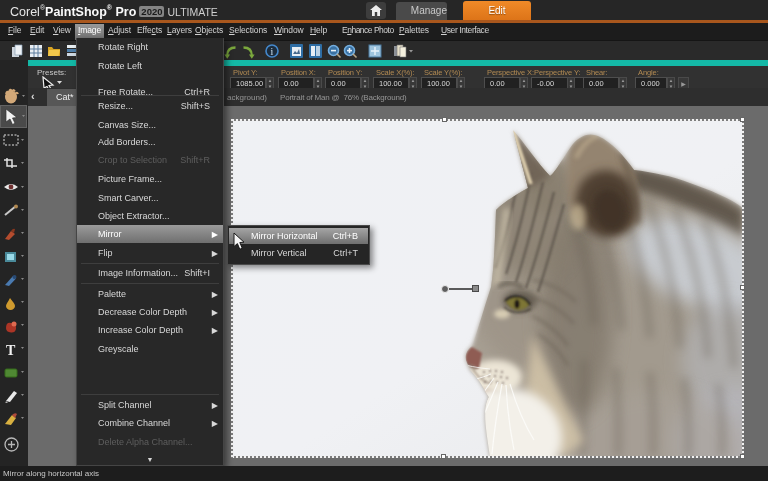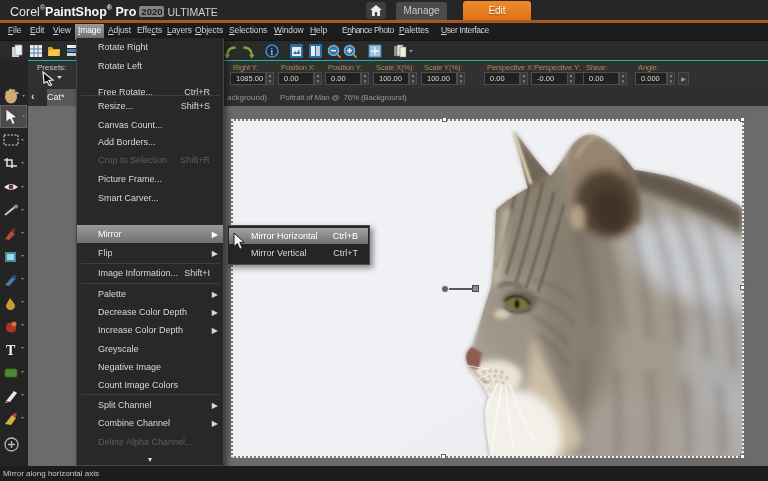--- a/index.html
+++ b/index.html
@@ -4,40 +4,40 @@
 *{margin:0;padding:0;box-sizing:border-box}
 html,body{width:768px;height:481px;overflow:hidden;background:#1d1d1d;font-family:"Liberation Sans",sans-serif;}
 .abs{position:absolute}
 #stage{position:relative;width:768px;height:481px;overflow:hidden}
 
 #titlebar{left:0;top:0;width:768px;height:20px;background:#262626}
 #logo{left:10px;top:3.5px;font-size:12.5px;color:#e6e6e6;letter-spacing:0}
 #logo b{color:#fafafa}
 #badge{display:inline-block;background:#858585;color:#1a1a1a;font-weight:bold;font-size:9.5px;padding:0 2px;border-radius:2px;margin:0 3px;vertical-align:1px}
 #homebtn{left:366px;top:2px;width:20px;height:17px;background:#3d3d3d;border-radius:3px;color:#efefef;text-align:center;font-size:11px;line-height:17px}
-#managetab{left:396px;top:2px;width:51px;height:18px;background:#4a4a4a;border-radius:3px 3px 0 0;color:#c9c9c9;text-align:center;font-size:10px;line-height:18px}
+#managetab{left:396px;top:2px;width:51px;height:18px;background:#4a4a4a;border-radius:3px 3px 0 0;color:#c9c9c9;text-align:right;font-size:10px;line-height:18px}
 #edittab{left:463px;top:1px;width:68px;height:19px;background:linear-gradient(#f08a28,#dd7418);border-radius:3px 3px 0 0;color:#fff;text-align:center;font-size:10px;line-height:19px;text-shadow:0 1px 1px #8a4a10}
 #orangeline{left:0;top:20px;width:768px;height:3px;background:#a9571d}
 
 #menubar{left:0;top:23px;width:768px;height:28px;background:#1c1c1c;color:#d2d2d2;font-size:8.5px;letter-spacing:-0.1px}
 .mi{position:absolute;top:2px}
 .mi u{text-decoration:underline}
 #mihl{left:75px;top:1px;width:29px;height:16px;background:linear-gradient(#999,#6e6e6e)}
 
 #toolbar{left:0;top:40px;width:768px;height:20px;background:#2a2a2a;border-top:1px solid #151515}
 
-#optbar{left:0;top:60px;width:768px;height:28px;background:#313131;border-top:1px solid #14b8a6}
+#optbar{left:0;top:60px;width:768px;height:28px;background:#313131;border-top:6px solid #14b8a6}
 .flabel{position:absolute;font-size:7.5px;color:#b28a52;white-space:nowrap;letter-spacing:-0.1px}
 .fbox{position:absolute;height:13px;background:#212121;border:1px solid #4e4e4e;color:#d8d8d8;font-size:7.5px;line-height:11px;padding-left:5px}
 .fspin{position:absolute;width:8px;height:13px;background:#383838;border:1px solid #4a4a4a;color:#999;font-size:4.5px;line-height:6px;text-align:center}
 #presetlbl{left:37px;top:2px;font-size:8px;color:#c9c9c9}
 
 #tabbar{left:0;top:88px;width:768px;height:18px;background:#2e2e2e}
 #chev{left:31px;top:2px;color:#dcdcdc;font-size:11px;font-weight:bold}
-#cattab{left:47px;top:1px;width:48px;height:17px;background:#575757;color:#f0f0f0;font-size:9px;line-height:17px;}
+#cattab{left:47px;top:1px;width:48px;height:17px;background:#575757;color:#f0f0f0;font-size:9px;line-height:17px;padding-left:9px}
 #tabtext1{left:227px;top:5px;font-size:8px;color:#969696}
 #tabtext2{left:280px;top:5px;font-size:8px;color:#969696;letter-spacing:-0.2px}
 
 #canvas{left:0;top:106px;width:768px;height:360px;background:#6b6b6b}
 #lefttools{left:0;top:60px;width:28px;height:406px;background:#242424}
 #photo{left:232px;top:120px;width:511px;height:337px;background:#f0f1f3}
 .march{position:absolute;background:repeating-linear-gradient(90deg,#f2f2f2 0 2px,#7d7d7d 2px 4px)}
 .marchv{position:absolute;background:repeating-linear-gradient(180deg,#f2f2f2 0 2px,#7d7d7d 2px 4px)}
 .handle{position:absolute;width:5px;height:5px;background:#fff;border:1px solid #666}
 
@@ -145,21 +145,21 @@
         <path d="M7,3 h6 v10 h-6 z" fill="#f4f0de" stroke="#777" stroke-width=".6"></path>
         <path d="M16,6 l4,0 l-2,2.5 z" fill="#999"></path>
       </svg>
   </div>
   <div class="abs" id="optbar">
     <div class="abs" id="presetlbl">Presets:</div>
     <svg class="abs" style="left:40px;top:10px" width="24" height="15" viewBox="0 0 24 15">
         <path d="M3,1 L13,9 L9,9.5 L11.5,14 L9.5,14.6 L7,10.5 L4,12 Z" fill="#111" stroke="#eee" stroke-width="1.2"></path>
         <path d="M17,5 l5,0 l-2.5,3 z" fill="#ddd"></path>
       </svg>
-    <div class="flabel" style="left:233px;top:2px">Right Y:</div>
+    <div class="flabel" style="left:233px;top:2px">Pivot Y:</div>
     <div class="fbox" style="left:230px;top:11px;width:36px">1085.00</div>
       <div class="fspin" style="left:266px;top:11px">▲<br>▼</div>
     <div class="flabel" style="left:281px;top:2px">Position X:</div>
     <div class="fbox" style="left:278px;top:11px;width:36px">0.00</div>
       <div class="fspin" style="left:314px;top:11px">▲<br>▼</div>
     <div class="flabel" style="left:328px;top:2px">Position Y:</div>
     <div class="fbox" style="left:325px;top:11px;width:36px">0.00</div>
       <div class="fspin" style="left:361px;top:11px">▲<br>▼</div>
     <div class="flabel" style="left:376px;top:2px">Scale X(%):</div>
     <div class="fbox" style="left:373px;top:11px;width:36px">100.00</div>
@@ -407,34 +407,37 @@
     <div class="item" style="top:45px">
         <span class="txt">Free Rotate...</span>
         <span class="sc">Ctrl+R</span>
       </div>
     <div class="sep" style="top:56.5px"></div>
     <div class="item" style="top:58.5px">
         <span class="txt">Resize...</span>
         <span class="sc">Shift+S</span>
       </div>
     <div class="item" style="top:77.5px">
-        <span class="txt">Canvas Count...</span>
+        <span class="txt">Canvas Size...</span>
       </div>
     <div class="item" style="top:94.5px">
         <span class="txt">Add Borders...</span>
       </div>
     <div class="item dis" style="top:113px">
         <span class="txt">Crop to Selection</span>
         <span class="sc">Shift+R</span>
       </div>
     <div class="item" style="top:132px">
         <span class="txt">Picture Frame...</span>
       </div>
     <div class="item" style="top:150.5px">
         <span class="txt">Smart Carver...</span>
+      </div>
+    <div class="item" style="top:168.5px">
+        <span class="txt">Object Extractor...</span>
       </div>
     <div class="item" style="top:187px" id="mirrorrow">
         <span class="txt">Mirror</span>
         <span class="sub">▶</span>
       </div>
     <div class="item" style="top:205.5px">
         <span class="txt">Flip</span>
         <span class="sub">▶</span>
       </div>
     <div class="sep" style="top:224.5px"></div>
@@ -450,26 +453,20 @@
     <div class="item" style="top:264.5px">
         <span class="txt">Decrease Color Depth</span>
         <span class="sub">▶</span>
       </div>
     <div class="item" style="top:283px">
         <span class="txt">Increase Color Depth</span>
         <span class="sub">▶</span>
       </div>
     <div class="item" style="top:301.5px">
         <span class="txt">Greyscale</span>
-      </div>
-    <div class="item" style="top:319.5px">
-        <span class="txt">Negative Image</span>
-      </div>
-    <div class="item" style="top:337.5px">
-        <span class="txt">Count Image Colors</span>
       </div>
     <div class="sep" style="top:356px"></div>
     <div class="item" style="top:357.5px">
         <span class="txt">Split Channel</span>
         <span class="sub">▶</span>
       </div>
     <div class="item" style="top:376px">
         <span class="txt">Combine Channel</span>
         <span class="sub">▶</span>
       </div>

